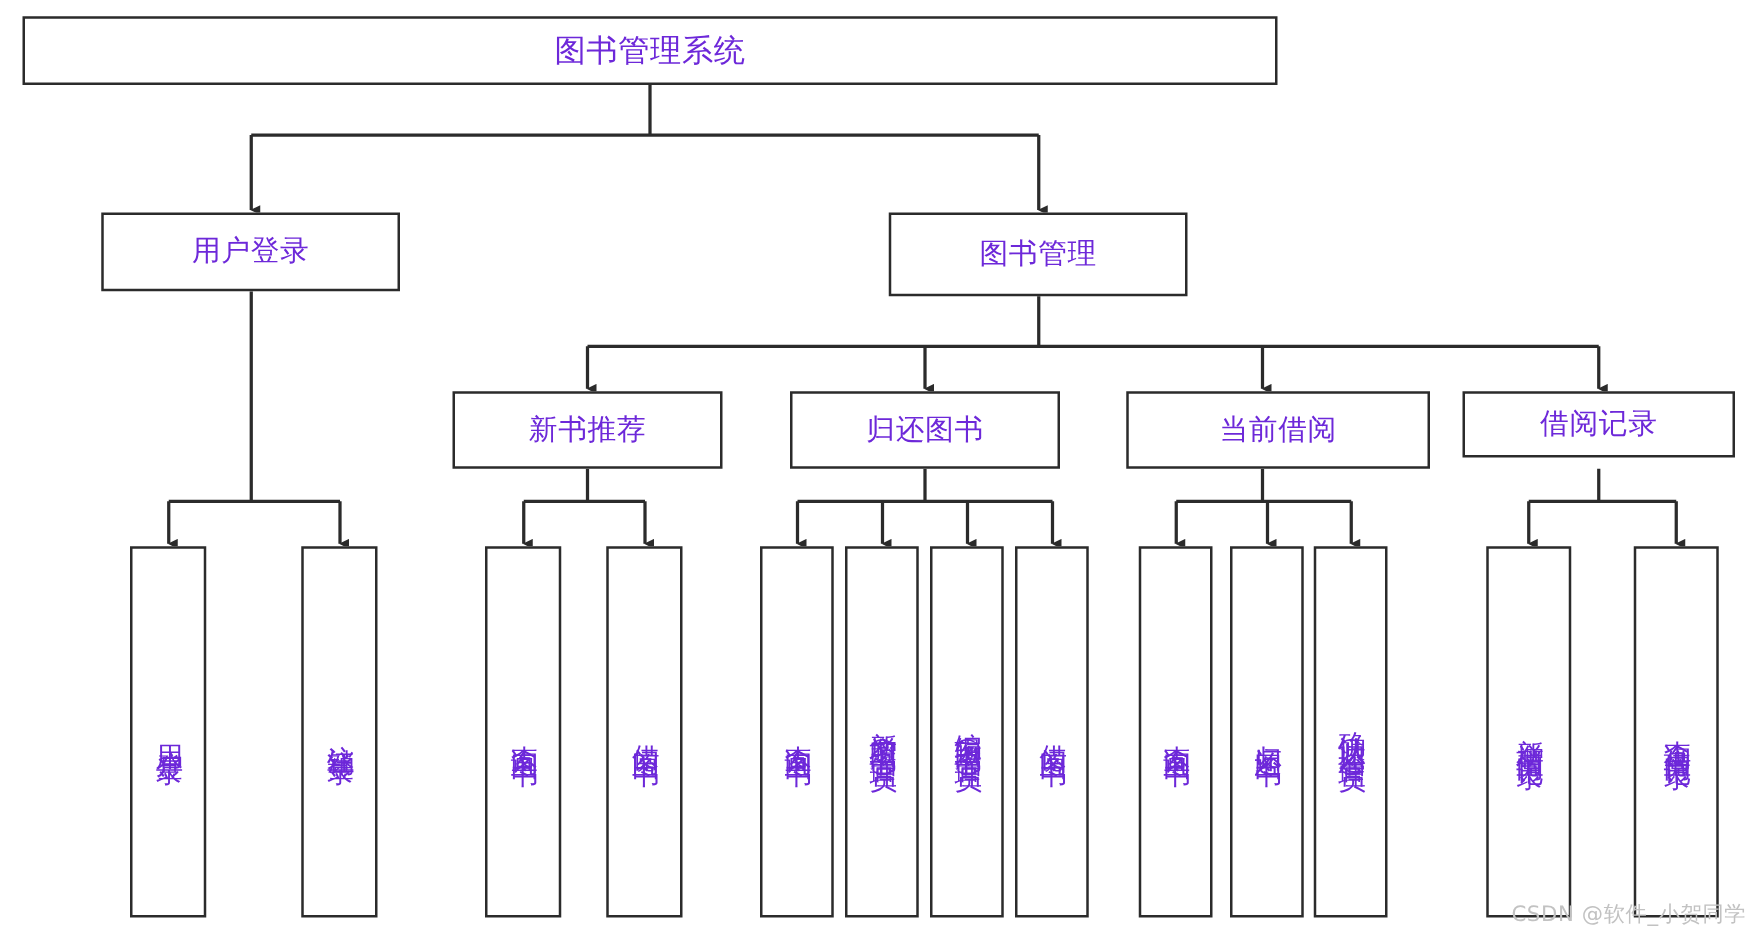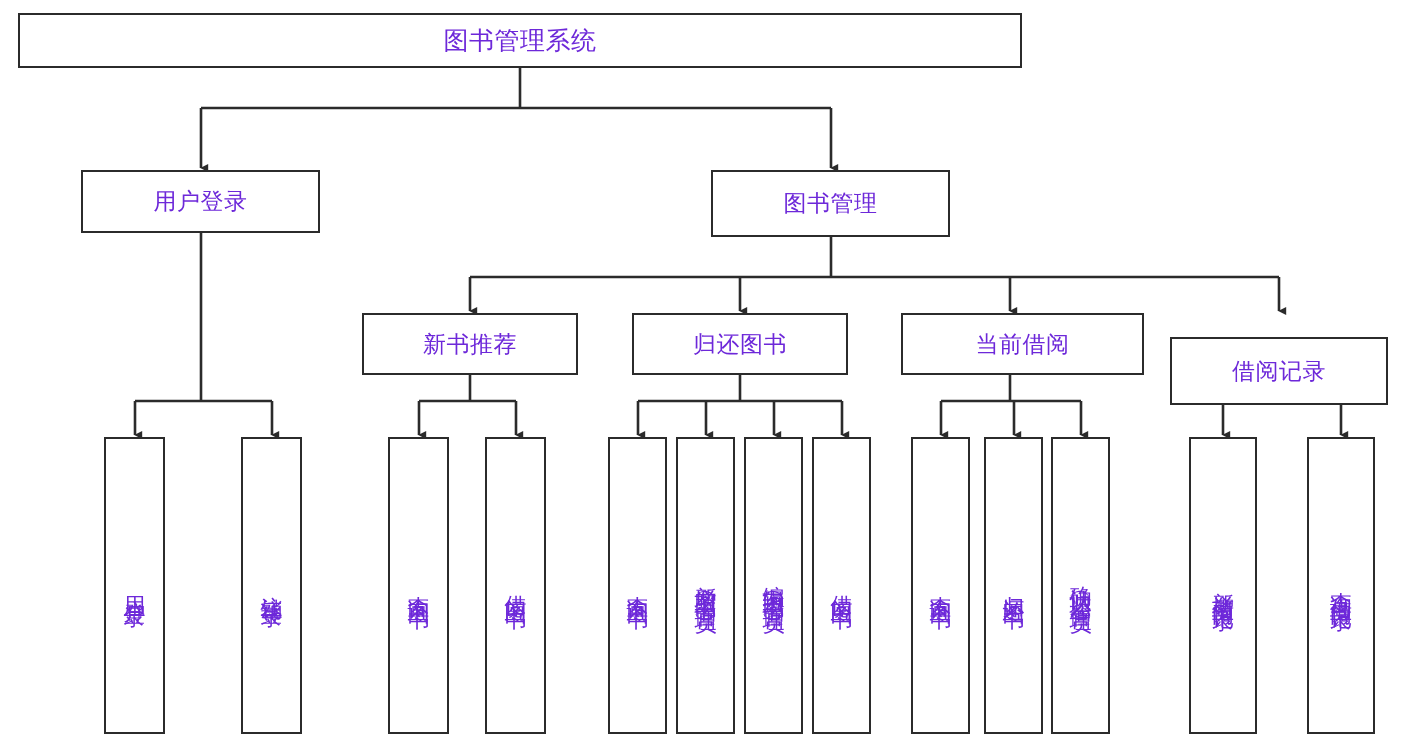--- a/index.html
+++ b/index.html
@@ -138,21 +138,21 @@
       </div>
       <div class="node node-l3" style="left: 362px; top: 313px; width: 216px; height: 62px;">
         <span class="label">新书推荐</span>
       </div>
       <div class="node node-l3" style="left: 632px; top: 313px; width: 216px; height: 62px;">
         <span class="label">归还图书</span>
       </div>
       <div class="node node-l3" style="left: 901px; top: 313px; width: 243px; height: 62px;">
         <span class="label">当前借阅</span>
       </div>
-      <div class="node node-l3" style="left: 1170px; top: 313px; width: 218px; height: 68px; margin-top: 24px;">
+      <div class="node node-l3" style="left: 1170px; top: 313px; width: 218px; height: 53px;">
         <span class="label">借阅记录</span>
       </div>
       <div class="node node-leaf" style="left: 104px; top: 437px; width: 61px; height: 297px;">
         <span class="label">用户登录</span>
       </div>
       <div class="node node-leaf" style="left: 241px; top: 437px; width: 61px; height: 297px;">
         <span class="label">注销登录</span>
       </div>
       <div class="node node-leaf" style="left: 388px; top: 437px; width: 61px; height: 297px;">
         <span class="label">查询图书</span>
@@ -182,13 +182,14 @@
         <span class="label">确认归还（管理员）</span>
       </div>
       <div class="node node-leaf" style="left: 1189px; top: 437px; width: 68px; height: 297px;">
         <span class="label">新增借阅记录</span>
       </div>
       <div class="node node-leaf" style="left: 1307px; top: 437px; width: 68px; height: 297px;">
         <span class="label">查询借阅记录</span>
       </div>
     </div>
 
+  <div id="watermark">CSDN @软件_小贺同学</div>
 </div>
 
 </body></html>

